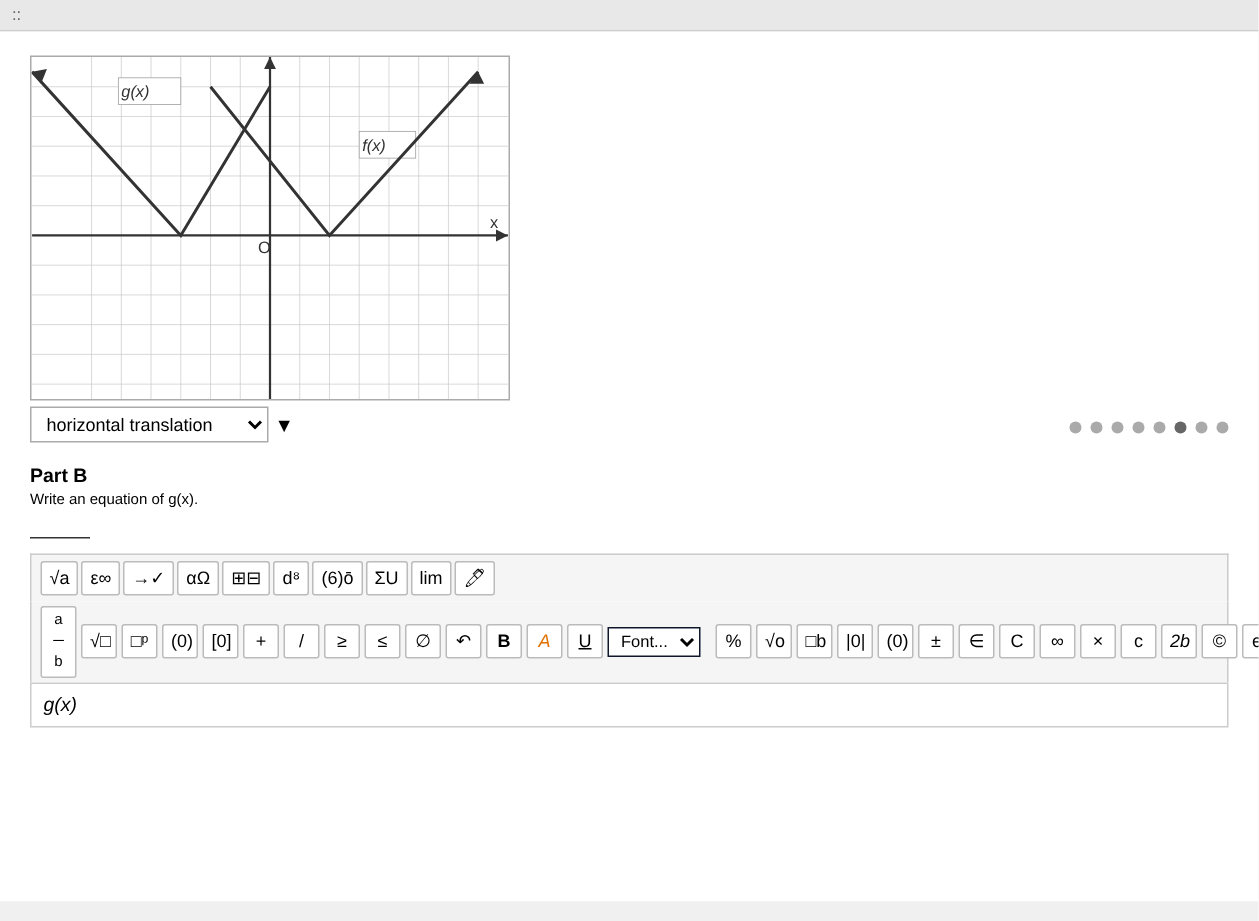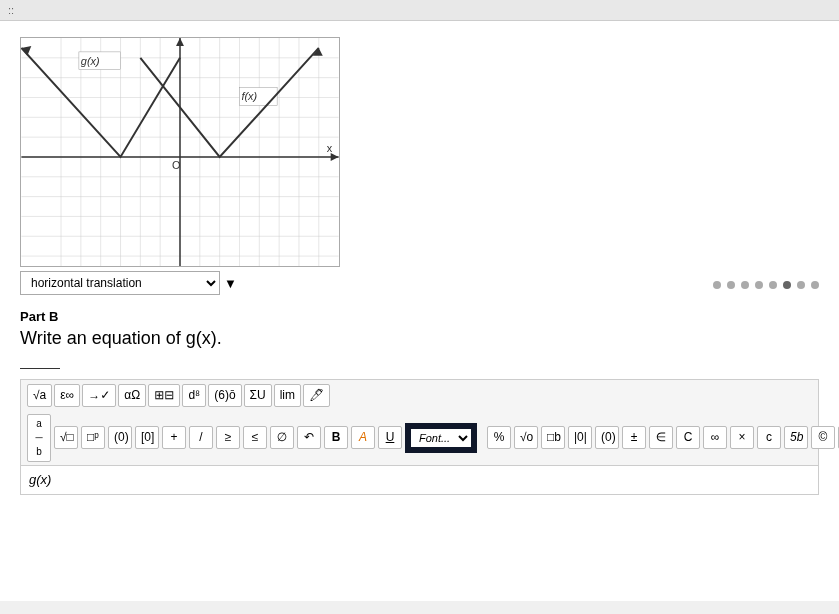--- a/index.html
+++ b/index.html
@@ -50,33 +50,33 @@
       display: flex;
       align-items: center;
       gap: 4px;
       margin-top: 4px;
     }
     .dropdown-answer select {
       border: 1px solid #aaa;
       background: #fff;
       padding: 3px 6px;
       font-size: 12px;
-      width: 200px;
+      width: 159px;
       cursor: pointer;
     }
     .part-b-section {
       margin-top: 10px;
     }
     .part-b-title {
       font-weight: bold;
       font-size: 13px;
       margin-bottom: 4px;
     }
     .part-b-prompt {
-      font-size: 18px;
+      font-size: 10px;
       margin-bottom: 6px;
     }
     .answer-line {
       border-bottom: 1px solid #333;
       width: 40px;
       margin-bottom: 10px;
       height: 14px;
     }
     
     .math-toolbar {
@@ -119,25 +119,24 @@
     .math-input-area {
       border: 1px solid #ccc;
       background: #fff;
       padding: 6px 8px;
       min-height: 30px;
       font-size: 13px;
       font-style: italic;
     }
     .toolbar-dropdown {
       background: #fff;
-      border: 6px solid #0f172a;
+      border: 1px solid #0f172a;
       padding: 2px 4px;
       font-size: 11px;
       cursor: pointer;
-      font-style: italic;
     }
     .dots-row {
       position: absolute;
       right: 20px;
       top: 260px;
       display: flex;
       gap: 6px;
     }
     .dot {
       width: 8px;
@@ -286,21 +285,21 @@
       <button class="math-toolbar-btn">√o</button>
       <button class="math-toolbar-btn">□b</button>
       <button class="math-toolbar-btn">|0|</button>
       <button class="math-toolbar-btn">(0)</button>
       <button class="math-toolbar-btn">±</button>
       <button class="math-toolbar-btn">∈</button>
       <button class="math-toolbar-btn">C</button>
       <button class="math-toolbar-btn">∞</button>
       <button class="math-toolbar-btn">×</button>
       <button class="math-toolbar-btn">c</button>
-      <button class="math-toolbar-btn" style="font-style:italic">5b</button>
+      <button class="math-toolbar-btn" style="font-style:italic">2b</button>
       <button class="math-toolbar-btn">©</button>
       <button class="math-toolbar-btn">eˢ</button>
 
     </div>
 
     <div class="math-input-area">
       <span style="font-style:italic">g(x)</span>
     </div>
   </div>
 

